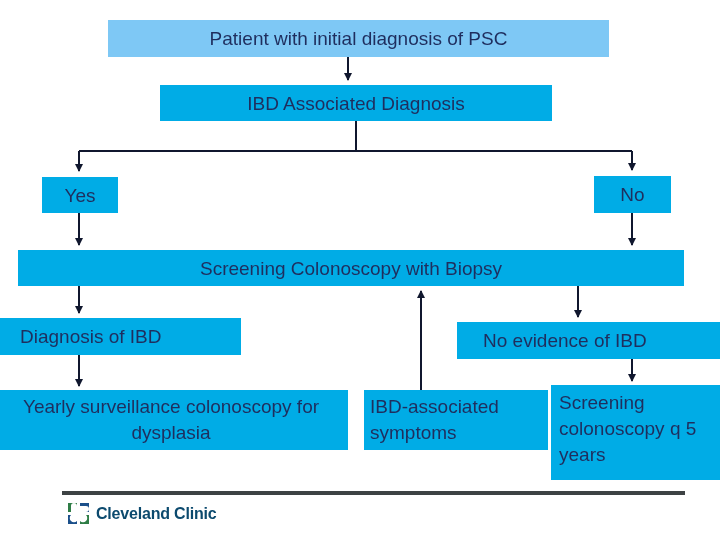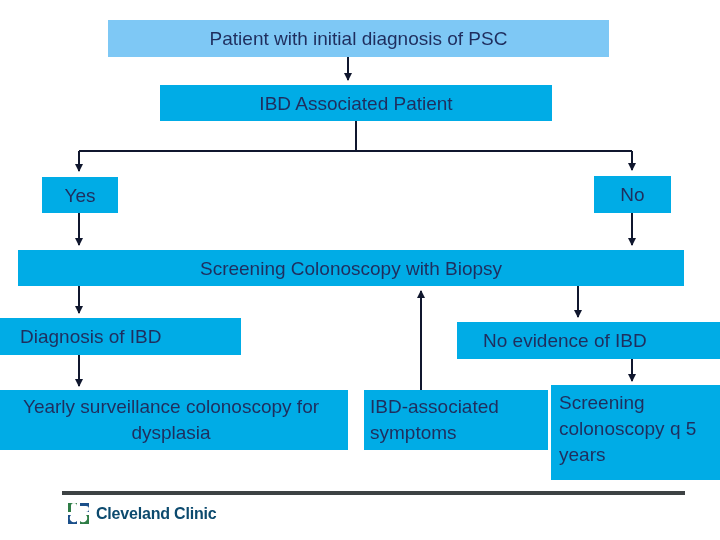--- a/index.html
+++ b/index.html
@@ -147,21 +147,21 @@
       <line x1="632" y1="359" x2="632" y2="381" stroke="#10172e" stroke-width="2" marker-end="url(#arrowDown)"></line>
     </g>
 
     <g>
       <line x1="421" y1="390" x2="421" y2="291" stroke="#10172e" stroke-width="2" marker-end="url(#arrowUp)"></line>
     </g>
   </svg>
 
   <div id="n-patient" class="node node-pale">Patient with initial diagnosis of PSC</div>
 
-  <div id="n-ibdsym" class="node node-bright">IBD Associated Patient</div>
+  <div id="n-ibdsym" class="node node-bright">IBD Associated Diagnosis</div>
 
   <div id="n-yes" class="node node-bright">Yes</div>
 
   <div id="n-screening" class="node node-bright">Screening Colonoscopy with Biopsy</div>
 
   <div id="n-no" class="node node-bright">No</div>
 
   <div id="n-dxibd" class="node node-bright">Diagnosis of IBD</div>
 
   <div id="n-noevid" class="node node-bright">No evidence of IBD</div>

